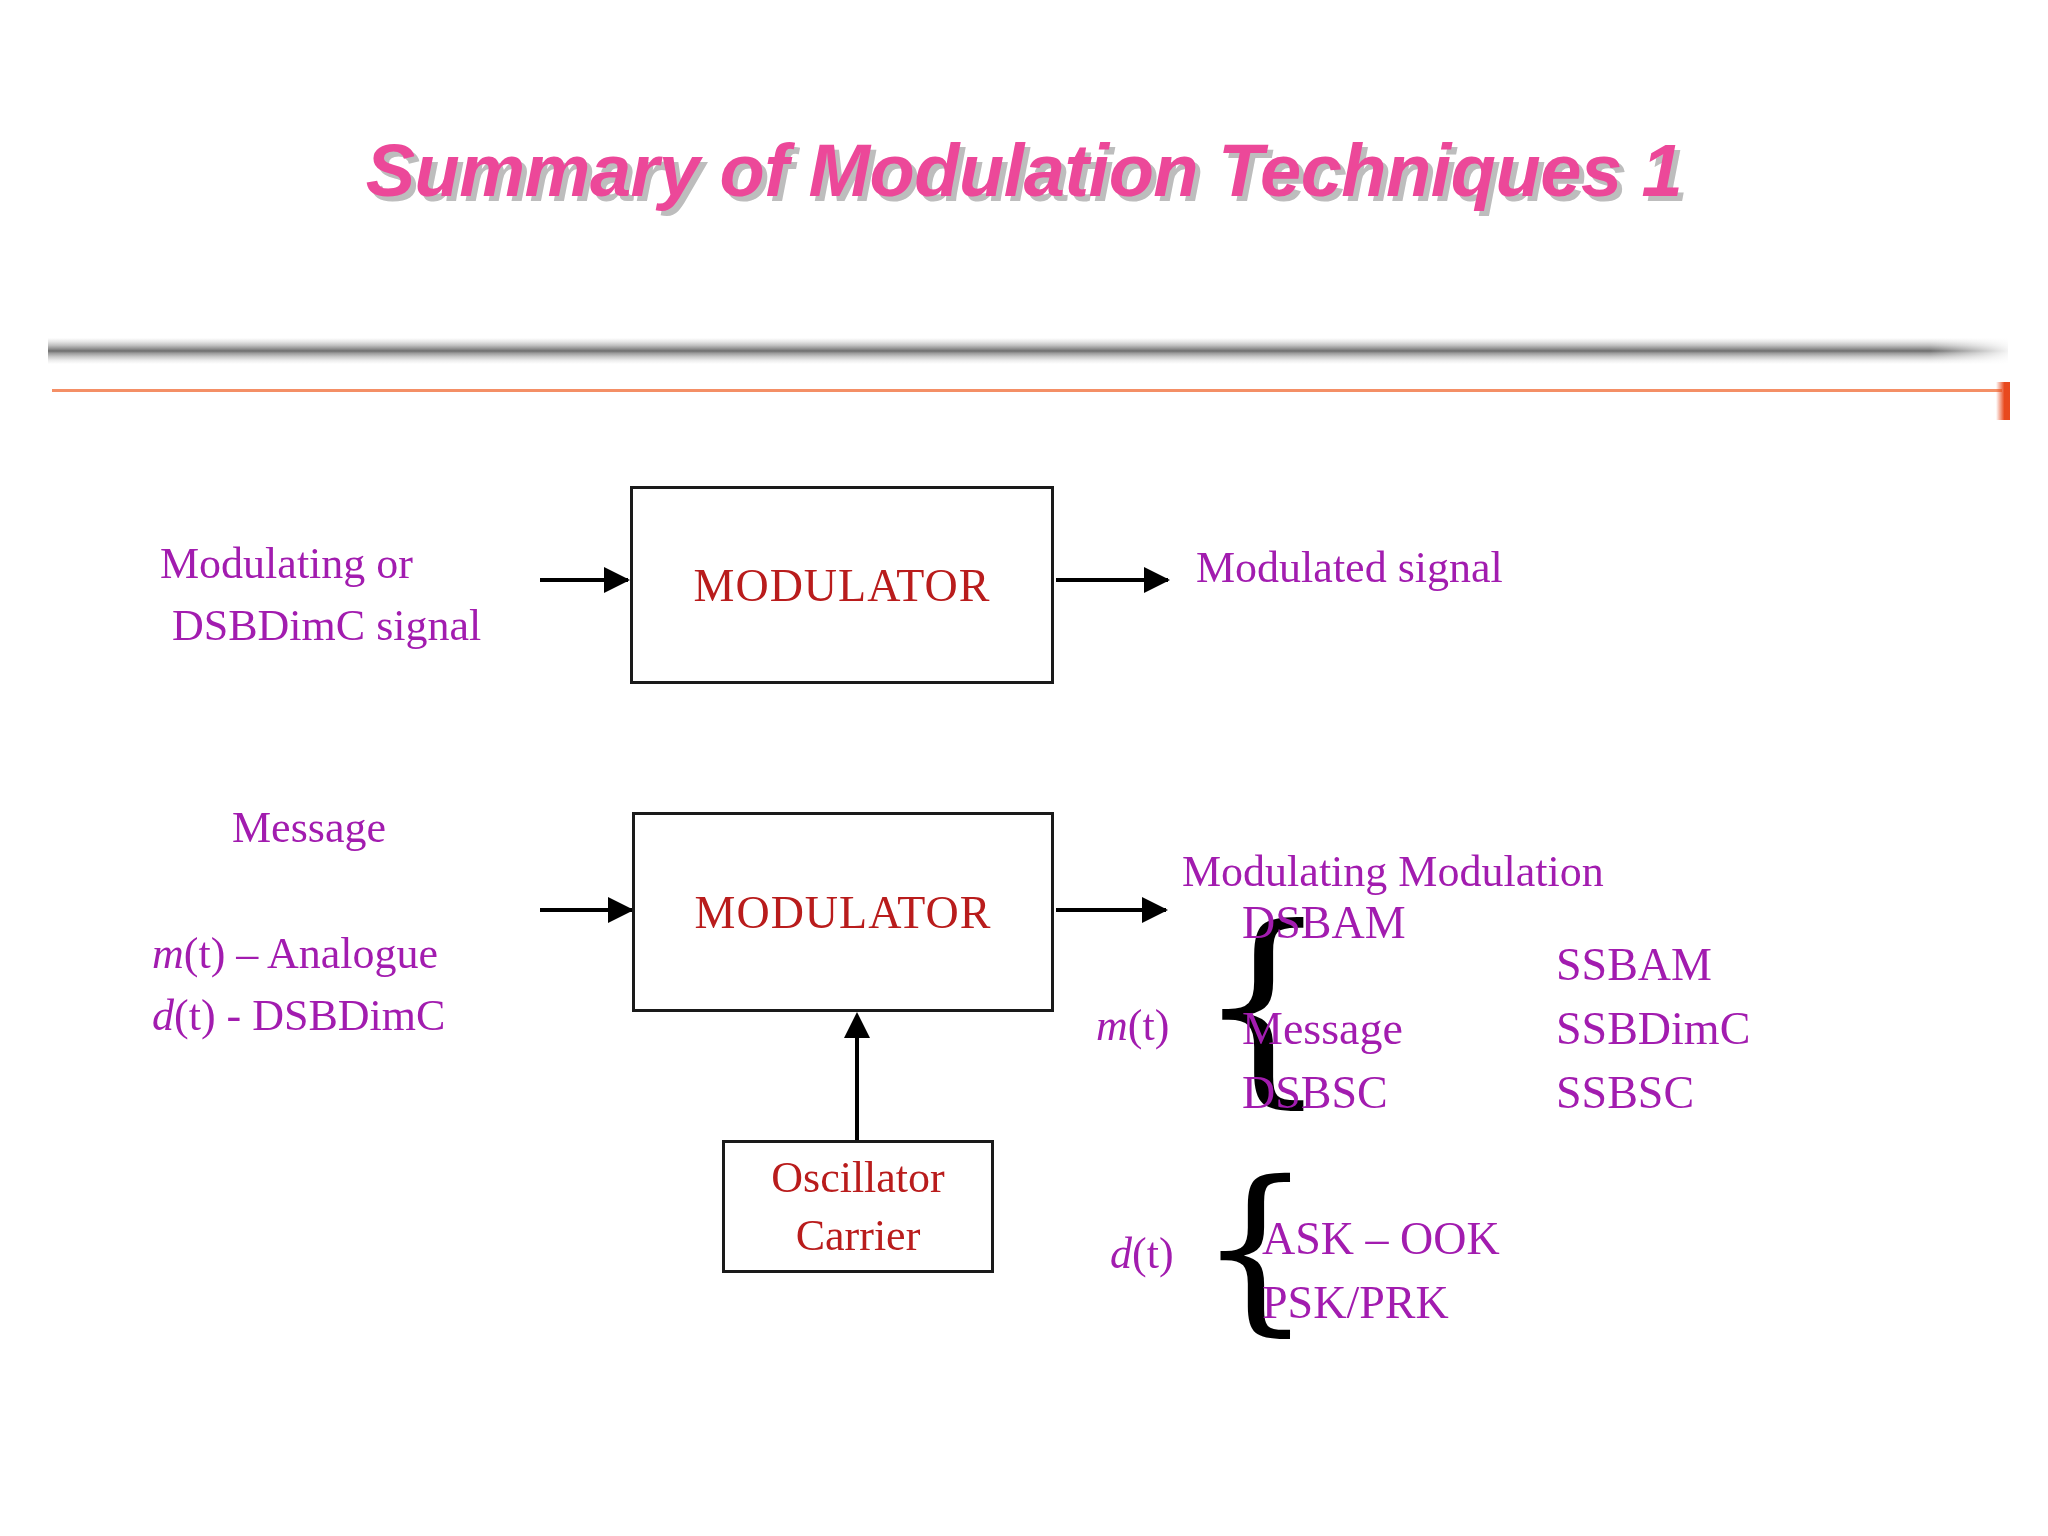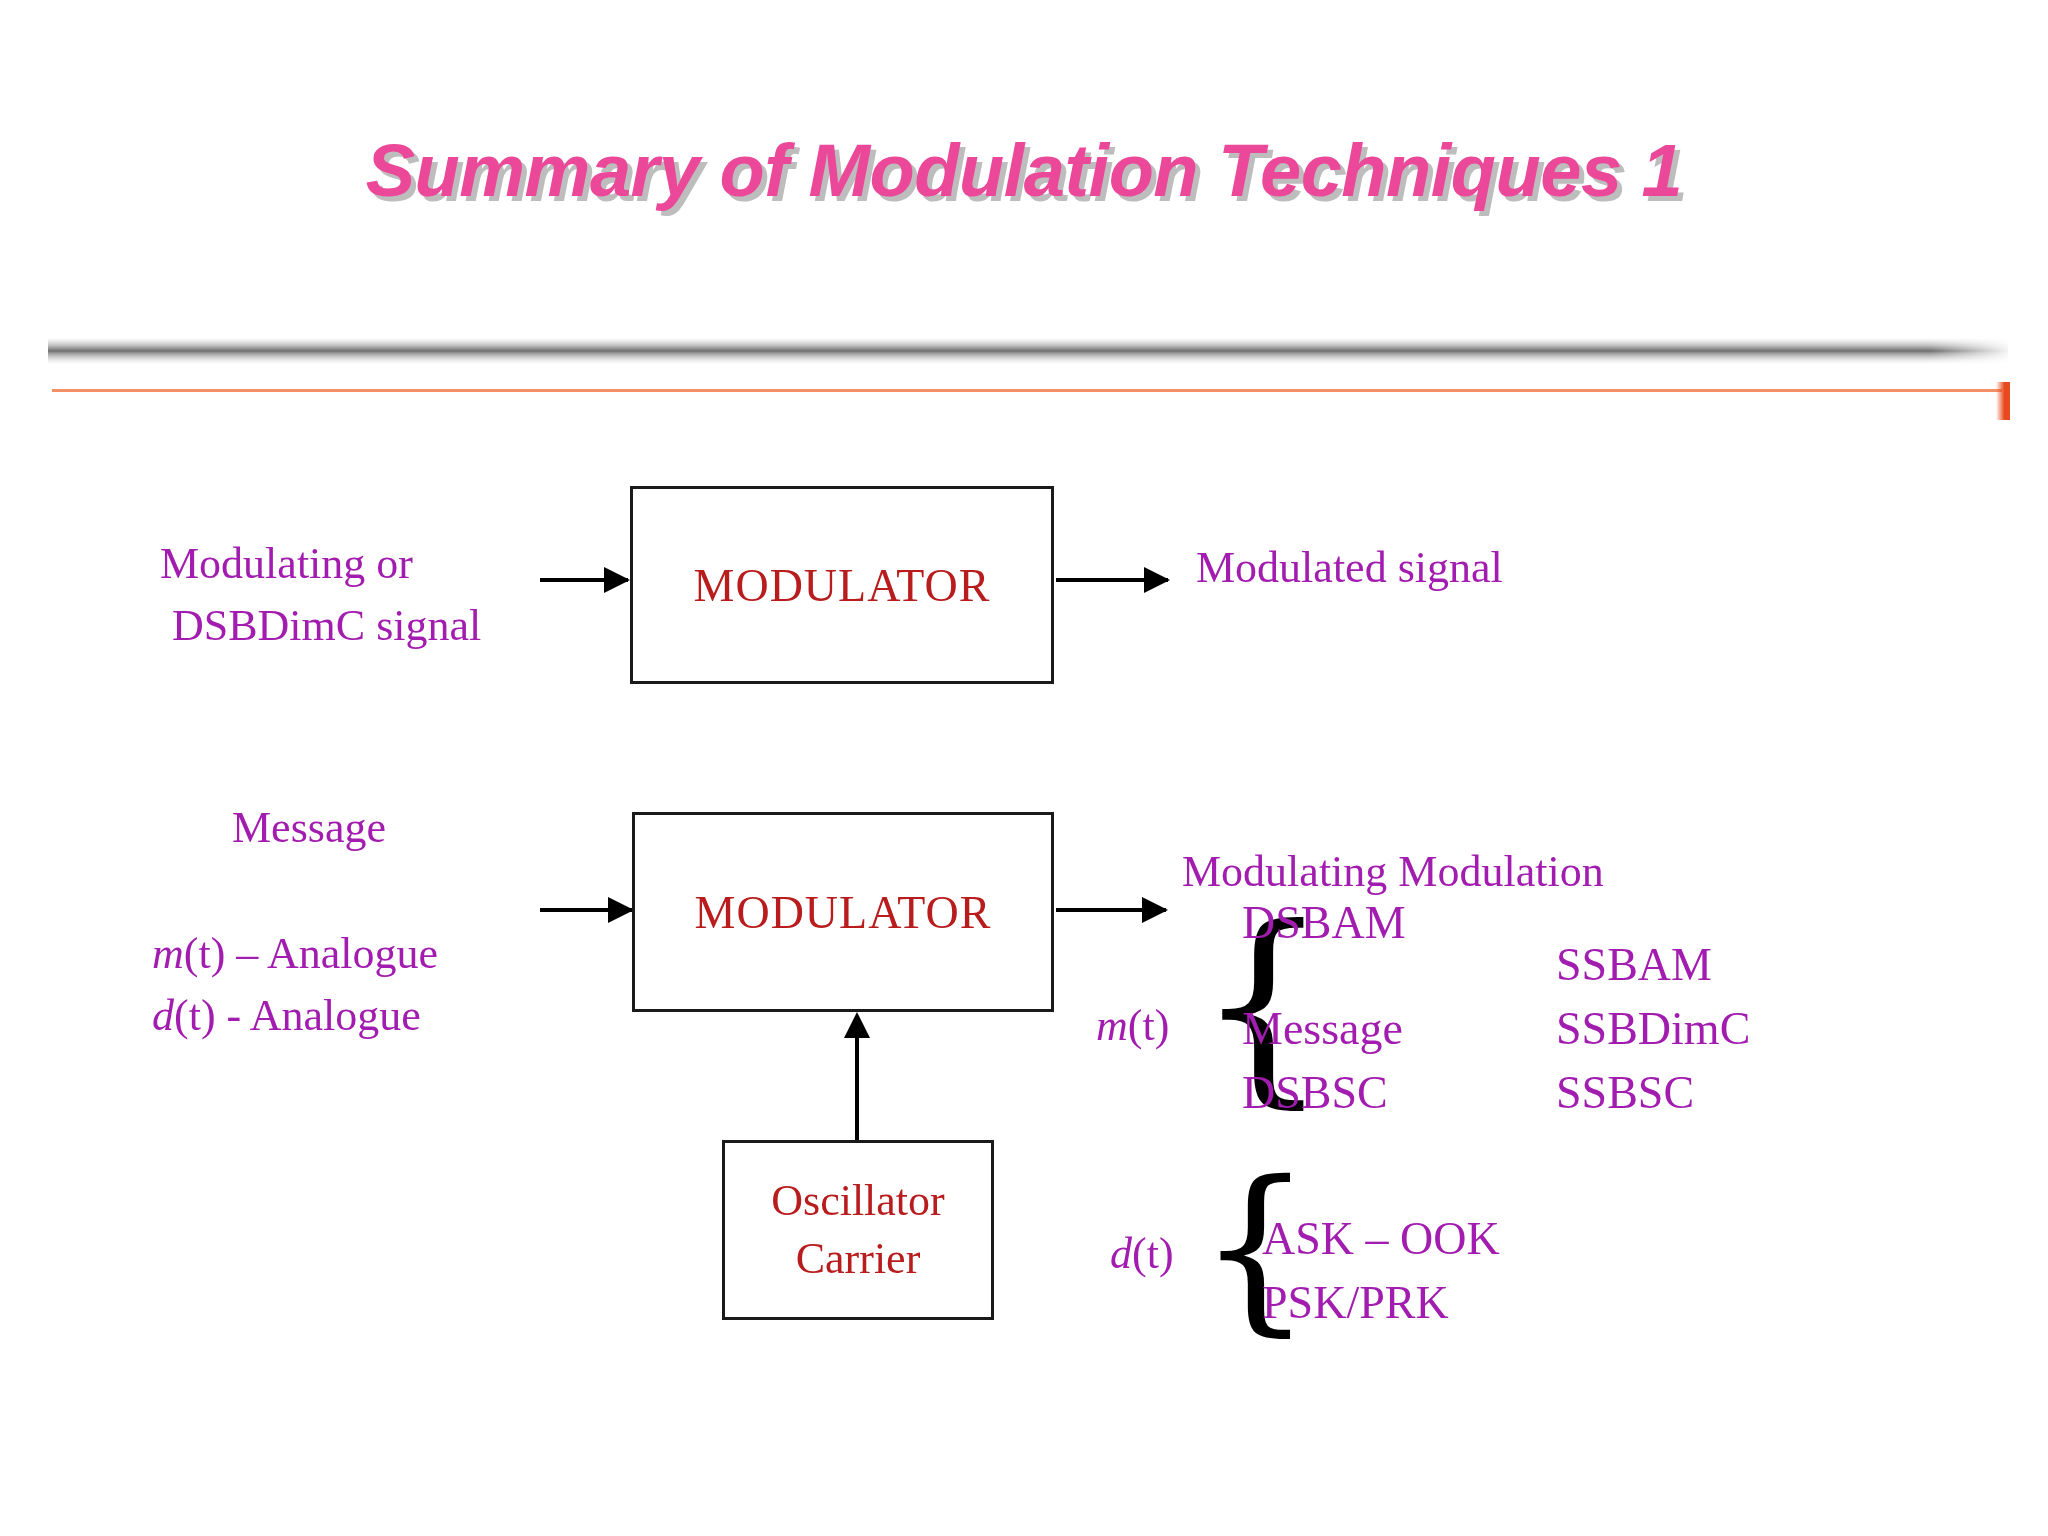--- a/index.html
+++ b/index.html
@@ -193,34 +193,34 @@
 
   <div class="dg-text" style="left:1196px; top:542px; font-size:44px;font-family:Liberation Serif, serif;">Modulated signal</div>
 
   <div class="dg-text" style="left:232px; top:802px; font-size:44px;">Message</div>
 
   <div class="dg-text" style="left:152px; top:928px; font-size:44px;">
     <span class="ital">m</span><span>(t) – Analogue</span>
   </div>
 
   <div class="dg-text" style="left:152px; top:990px; font-size:44px;">
-    <span class="ital">d</span><span>(t) - Analogue</span>
+    <span class="ital">d</span><span>(t) - DSBDimC</span>
   </div>
 
   <div class="arrow-h" style="left:540px; top:908px; width:92px;"></div>
 
   <div class="dg-box" style="left:632px; top:812px; width:422px; height:200px;">
     <span>MODULATOR</span>
   </div>
 
   <div class="arrow-h" style="left:1056px; top:908px; width:110px;"></div>
 
   <div class="arrow-v-up" style="left:855px; top:1034px; height:108px;"></div>
 
-  <div class="dg-box two-line" style="left:722px; top:1140px; width:272px; height:180px;">
+  <div class="dg-box two-line" style="left:722px; top:1140px; width:272px; height:133px;">
     <span>Oscillator</span>
     <span>Carrier</span>
   </div>
 
   <div class="dg-text" style="left:1182px; top:846px; font-size:44px;">Modulating Modulation</div>
 
   <div class="dg-text ital" style="left:1096px; top:1000px; font-size:44px;">
     <span>m</span><span style="font-style:normal;">(t)</span>
   </div>
 

